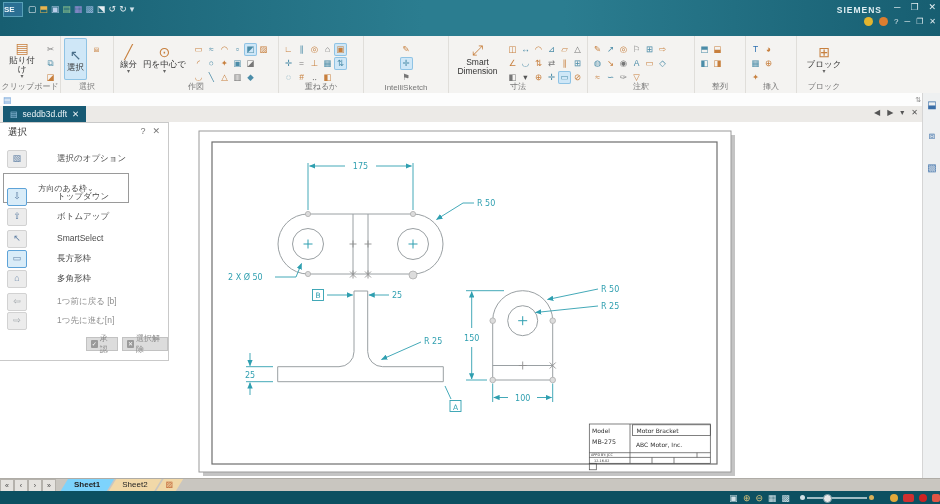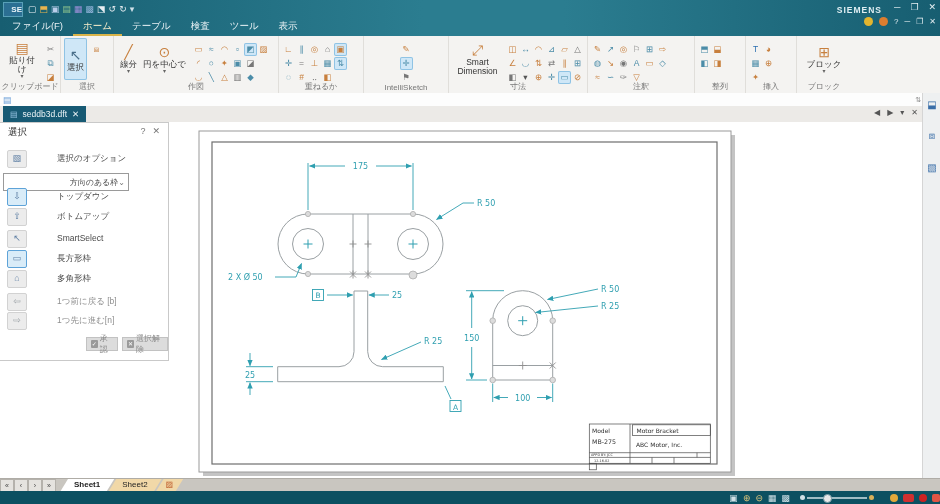--- a/index.html
+++ b/index.html
@@ -3,21 +3,21 @@
 <meta charset="utf-8">
 <style>
   html,body{margin:0;padding:0}
   body{width:940px;height:504px;position:relative;overflow:hidden;background:#fff;
        font-family:"Liberation Sans",sans-serif;-webkit-font-smoothing:antialiased}
   .abs{position:absolute}
   
   .titlebar{left:0;top:0;width:940px;height:36px;
     background:linear-gradient(90deg,#175e71 0%,#2b7d90 45%,#2b7d90 60%,#175e71 100%)}
   .selogo{left:3px;top:2px;width:18px;height:13px;background:#2b6f93;border:1px solid #58a0b8;
-    color:#eaf4f8;font-size:8px;font-weight:bold;text-align:right;line-height:13px}
+    color:#eaf4f8;font-size:8px;font-weight:bold;text-align:left;line-height:13px}
   .qaccess{left:28px;top:2px;height:14px;display:flex;align-items:center;gap:3px}
   .qaccess .icn{font-size:9px;line-height:12px}
   .wtitle{left:0;right:0;top:4px;text-align:center;font-size:9.5px;color:#eaf3f6}
   .brand{right:58px;top:5px;font-size:8.5px;font-weight:bold;letter-spacing:1px;color:#dfeef2}
   .wctl{right:4px;top:2px;display:flex;gap:10px;color:#e6f0f3;font-size:9px}
   .wctl span{cursor:default}
   .menutabs{left:2px;top:17px;height:19px;display:flex}
   .mtab{padding:3px 10px 2px;font-size:9.5px;color:#e8f1f4}
   .mtab.active{color:#f6ecca;border-bottom:2px solid #d9b44a}
   .searchbox{left:744px;top:15px;width:122px;height:14px;background:#fff;border:1px solid #7fa9b8;
@@ -56,36 +56,36 @@
   .phead{position:absolute;left:8px;top:3px;font-size:9.5px;color:#333}
   .phelp{position:absolute;right:8px;top:3px;font-size:9px;color:#777;display:flex;gap:7px}
   .prow{position:absolute;left:0;width:168px;height:18px}
   .pico{position:absolute;left:7px;top:0;width:18px;height:16px;background:#ececec;border:1px solid #d2d2d2;
     border-radius:2px;text-align:center;line-height:15px;font-size:9px;color:#5d7ea3}
   .pico.sel{background:#d9ecf8;border-color:#5ea3d8}
   .pico.dis{color:#9aa0a5}
   .plab{position:absolute;left:57px;top:3px;font-size:8.5px;color:#4a4a4a}
   .plab.dis{color:#8f8f8f}
   .pdrop{position:absolute;left:3px;top:50px;width:118px;height:12px;background:#fff;border:1px solid #9a9a9a;
-    font-size:8px;color:#444;display:flex;align-items:center;justify-content:flex-end;padding:2px 3px}
+    font-size:8px;color:#444;display:flex;align-items:center;justify-content:center;padding:8px 3px}
   .pbtns{position:absolute;left:86px;top:214px;display:flex;gap:4px}
   .pbtn{background:#dcdcdc;border:1px solid #c2c2c2;color:#8a8a8a;font-size:8px;height:12px;
     display:flex;align-items:center;gap:2px;padding:0 4px}
   .pbtn .bx{background:#9a9a9a;color:#fff;font-size:6px;width:8px;height:8px;line-height:8px;text-align:center;border-radius:1px}
   
   .rstrip{left:922px;top:93px;width:18px;height:385px;background:#eef0f1;border-left:1px solid #d5d5d5;
     display:flex;flex-direction:column;align-items:center;padding-top:6px;gap:20px}
   .rstrip .icn{font-size:10px}
   
   .sheetbar{left:0;top:478px;width:940px;height:13px;background:#c9c6c0;border-top:1px solid #aFAcA6;display:flex;align-items:stretch}
   .snav{display:flex}
   .snav .icn{width:12px;background:#e5e3df;border:1px solid #b5b2ac;font-size:7px;text-align:center;line-height:11px;color:#444}
   .stab{clip-path:polygon(8px 0,100% 0,calc(100% - 8px) 100%,0 100%);
     padding:0 14px;font-size:8px;line-height:12px;color:#222;margin-left:-6px}
-  .stab.active{background:#ffffff;font-weight:bold}
+  .stab.active{background:#7dd3fc;font-weight:bold}
   .stab.plain{background:#f1d8a8}
   .statusbar{left:0;top:491px;width:940px;height:13px;background:#0c5061;display:flex;align-items:center;justify-content:flex-end;gap:4px;padding-right:4px}
   .statusbar .icn{font-size:9px;line-height:12px}
   .slider{display:flex;align-items:center;gap:2px;margin:0 6px}
   .strack{width:60px;height:2px;background:#9fbcc4;position:relative}
   .shandle{position:absolute;left:16px;top:-3px;width:7px;height:7px;border-radius:50%;background:#e8e8e8;border:1px solid #7a9aa4}
   .sdot{width:5px;height:5px;border-radius:50%}
   .tray{display:flex;gap:5px;align-items:center;margin-left:6px}
   .tdot{width:8px;height:8px;border-radius:50%}
   .tpill{width:11px;height:8px;border-radius:2px}
@@ -110,28 +110,20 @@
       <span class="icn" style="color: rgb(232, 238, 242);">↺</span>
       <span class="icn" style="color: rgb(232, 238, 242);">↻</span>
       <span class="icn" style="color: rgb(207, 224, 232);">▾</span>
     </div>
   <div class="abs brand">SIEMENS</div>
   <div class="abs wctl">
     <span>─</span>
     <span>❐</span>
     <span>✕</span>
   </div>
-  <div class="abs menutabs">
-    <div class="mtab">ファイル(F)</div>
-    <div class="mtab active">ホーム</div>
-    <div class="mtab">テーブル</div>
-    <div class="mtab">検査</div>
-    <div class="mtab">ツール</div>
-    <div class="mtab">表示</div>
-  </div>
   <div class="abs docctl">
     <span class="cball" style="background:#e3b52f"></span>
     <span class="cball" style="background:#dd7d2f"></span>
     <span>?</span>
     <span>─</span>
     <span>❐</span>
     <span>✕</span>
   </div>
 </div>
 

